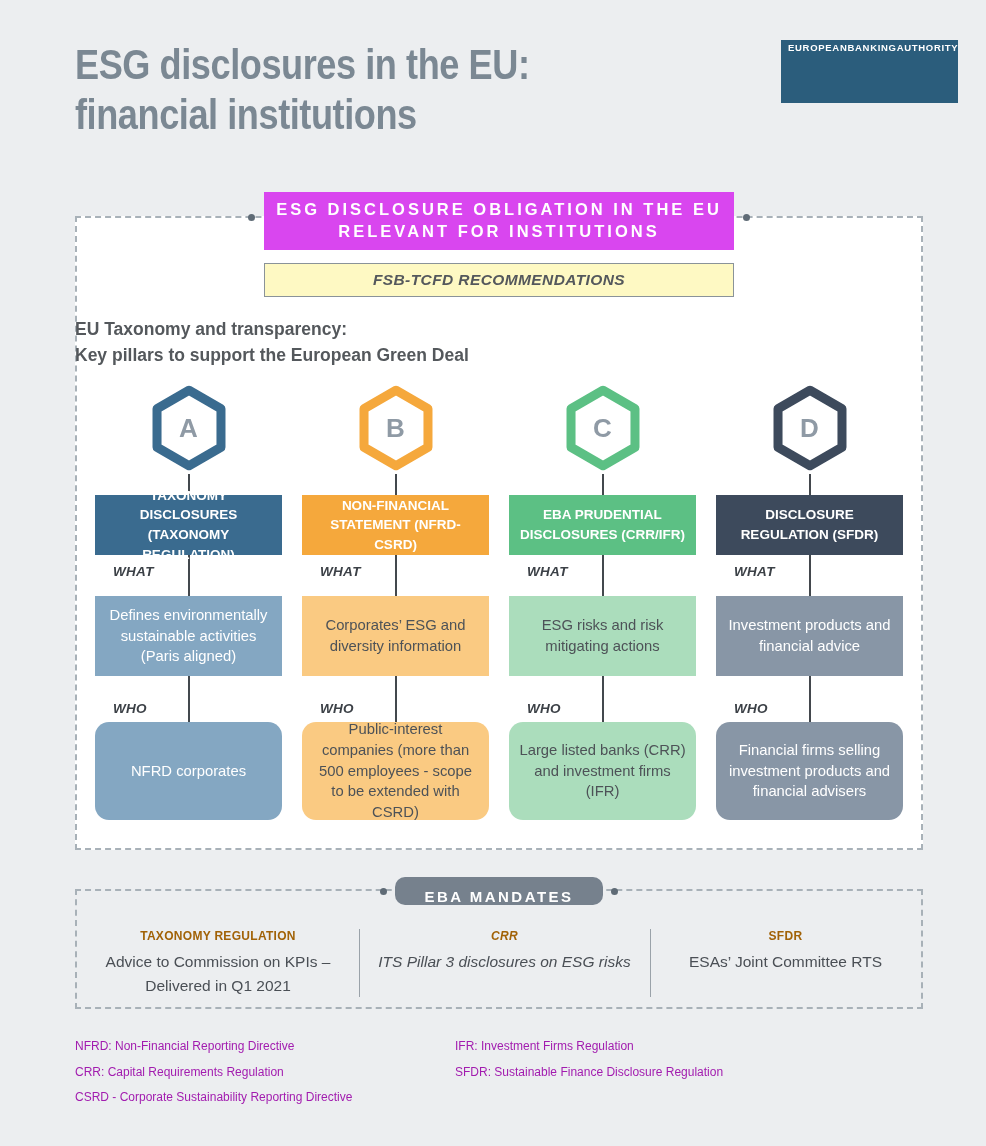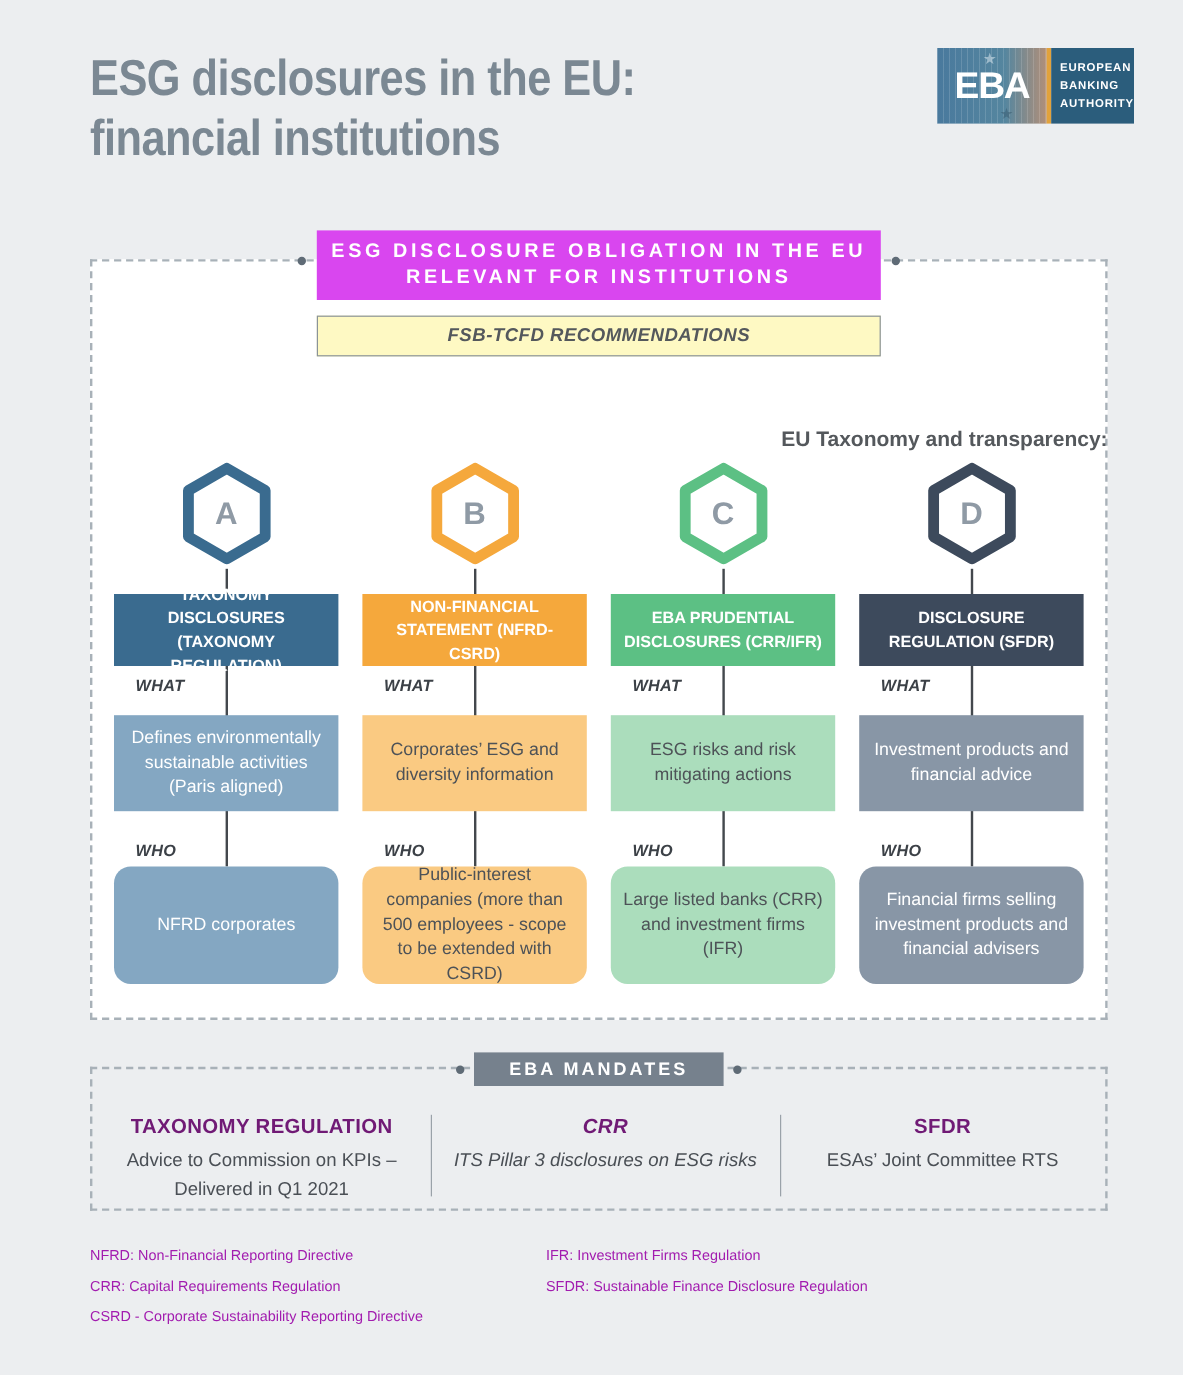--- a/index.html
+++ b/index.html
@@ -14,39 +14,39 @@
   .logo { position:absolute; left:781px; top:40px; width:164px; height:63px; display:flex; }
   .logo-left { position:relative; width:94px; height:100%; display:flex; align-items:center; justify-content:center;
                background:linear-gradient(90deg,#49799D 0%,#55869F 62%,#B18F79 100%); overflow:hidden; }
   .logo-left::after { content:""; position:absolute; inset:0;
                background:repeating-linear-gradient(90deg, rgba(255,255,255,0.14) 0 1px, transparent 1px 5px); }
   .logo-acronym { position:relative; z-index:2; color:#fff; font-size:31px; font-weight:bold; letter-spacing:-1px; }
   .logo-star { position:absolute; color:rgba(230,240,245,0.5); font-size:13px; z-index:1; }
   .logo-star.s1 { top:1px; left:38px; }
   .logo-star.s2 { bottom:1px; left:52px; color:rgba(40,70,90,0.35); }
   .logo-stripe { width:4px; height:100%; background:#E2A23C; }
-  .logo-right { flex:1; background:#2B5D7C; color:#fff; display:flex; flex-direction:column;
+  .logo-right { flex:1; background:#2B5D7C; color:#fff; display:flex; flex-direction:row;
                 justify-content:center; padding-left:7px; font-size:9.5px; font-weight:bold;
                 letter-spacing:0.7px; line-height:1.6; }
 
   
   .main-box { position:absolute; left:75px; top:216px; width:848px; height:634px;
               background:#FFFFFF; border:2px dashed #A8B1B8; }
 
   .banner { position:absolute; left:264px; top:192px; width:470px; padding:7px 4px;
             background:#d946ef; z-index:3; text-align:center; color:#fff;
             font-size:16.5px; font-weight:bold; letter-spacing:3px; line-height:1.32; }
   .dot { position:absolute; width:7px; height:7px; border-radius:50%; background:#5F6B76; z-index:4; }
 
   .fsb-box { position:absolute; left:264px; top:263px; width:470px; height:34px; background:#fef9c3;
              border:1px solid #8A9399; z-index:2; display:flex; align-items:center; justify-content:center;
              font-size:15.5px; font-weight:bold; font-style:italic; color:#54585C; letter-spacing:0.4px; }
 
-  .subtitle { position:absolute; left:75px; top:316px; width:848px; z-index:2; text-align:right;
-              font-size:17.5px; font-weight:bold; color:#54585C; line-height:1.5;margin-top:37px; }
+  .subtitle { position:absolute; left:75px; top:316px; width:848px; z-index:2; text-align:left;
+              font-size:17.5px; font-weight:bold; color:#54585C; line-height:1.5; }
 
   
   .columns { position:absolute; left:95px; top:380px; width:808px; height:440px;
              display:flex; justify-content:space-between; z-index:2; }
   .column { position:relative; width:187px; }
   .connector { position:absolute; left:50%; top:94px; width:2px; height:248px;
                background:#43484D; transform:translateX(-50%); z-index:0; }
   .hex { position:relative; width:82px; height:96px; margin:0 auto; z-index:1; }
   .hex svg { display:block; width:82px; height:96px; color:var(--c); }
   .hex-letter { position:absolute; inset:0; display:flex; align-items:center; justify-content:center;
@@ -61,33 +61,33 @@
   .what-box, .who-box { position:absolute; left:0; width:187px; background:var(--lc); color:var(--tc);
                 display:flex; align-items:center; justify-content:center; text-align:center;
                 font-size:14.8px; line-height:1.4; padding:0 9px; z-index:1; }
   .what-box { top:216px; height:80px; }
   .who-box  { top:342px; height:98px;border-radius:14px; }
 
   
   .mandates { position:absolute; left:75px; top:889px; width:848px; height:120px;
               border:2px dashed #A8B1B8; }
   .mandates-badge { position:absolute; left:50%; top:-14px; transform:translateX(-50%);
-              width:208px; height:28px; background:#76818D; color:#fff; display:flex; align-items:center;
-              justify-content:center; font-size:15px; font-weight:bold; letter-spacing:2.5px; z-index:2; }
+              width:208px; height:28px; background:#76818D; color:#fff; display:flex; align-items:flex-end;
+              justify-content:center; font-size:15px; font-weight:bold; letter-spacing:2.5px; z-index:2;border-radius:10px; }
   .badge-dot { position:absolute; top:10.5px; width:7px; height:7px; border-radius:50%; background:#5F6B76; }
   .badge-dot.left  { left:-15px; }
   .badge-dot.right { right:-15px; }
   .mandates-row { display:flex; margin-top:36px; }
   .mandate-item { text-align:center; padding:2px 10px; position:relative; }
   .mandate-item.m0 { flex:0 0 282px; }
   .mandate-item.m1 { flex:0 0 291px;font-style:italic; }
   .mandate-item.m2 { flex:1; }
   .mandate-item + .mandate-item::before { content:""; position:absolute; left:0; top:2px; width:1px;
               height:68px; background:#9AA2A9; }
-  .mandate-title { font-size:17px; font-weight:bold; color:#701a75; letter-spacing:0.3px; margin-bottom:7px; }
+  .mandate-title { font-size:12px; font-weight:bold; color:#a16207; letter-spacing:0.3px; margin-bottom:7px; }
   .mandate-desc { font-size:15.5px; color:#4A4F55; line-height:1.55; margin:0 auto; max-width:255px; }
 
   
   .footnotes-left  { position:absolute; left:75px;  top:1034px; }
   .footnotes-right { position:absolute; left:455px; top:1034px; }
   .footnote { font-size:12px; color:#a21caf; line-height:25.5px; }
 </style>
 </head>
 <body>
 
@@ -118,20 +118,21 @@
     <div>ESG DISCLOSURE OBLIGATION IN THE EU</div>
     <div>RELEVANT FOR INSTITUTIONS</div>
   </div>
   <div class="dot" style="left:248px; top:214px;"></div>
   <div class="dot" style="left:743px; top:214px;"></div>
 
   <div class="fsb-box">FSB-TCFD RECOMMENDATIONS</div>
 
   <div class="subtitle">
     <div>EU Taxonomy and transparency:</div>
+    <div>Key pillars to support the European Green Deal</div>
   </div>
 
   <div class="columns">
 
     <div class="column" style="--c: #3A6B8F; --lc: #84A7C2; --tc: #FFFFFF;">
       <div class="connector"></div>
       <div class="hex">
         <svg viewBox="0 0 100 106">
           <polygon points="50,7 89,29.5 89,76.5 50,99 11,76.5 11,29.5" fill="#ffffff" stroke="currentColor" stroke-width="11" stroke-linejoin="round"></polygon>
         </svg>

